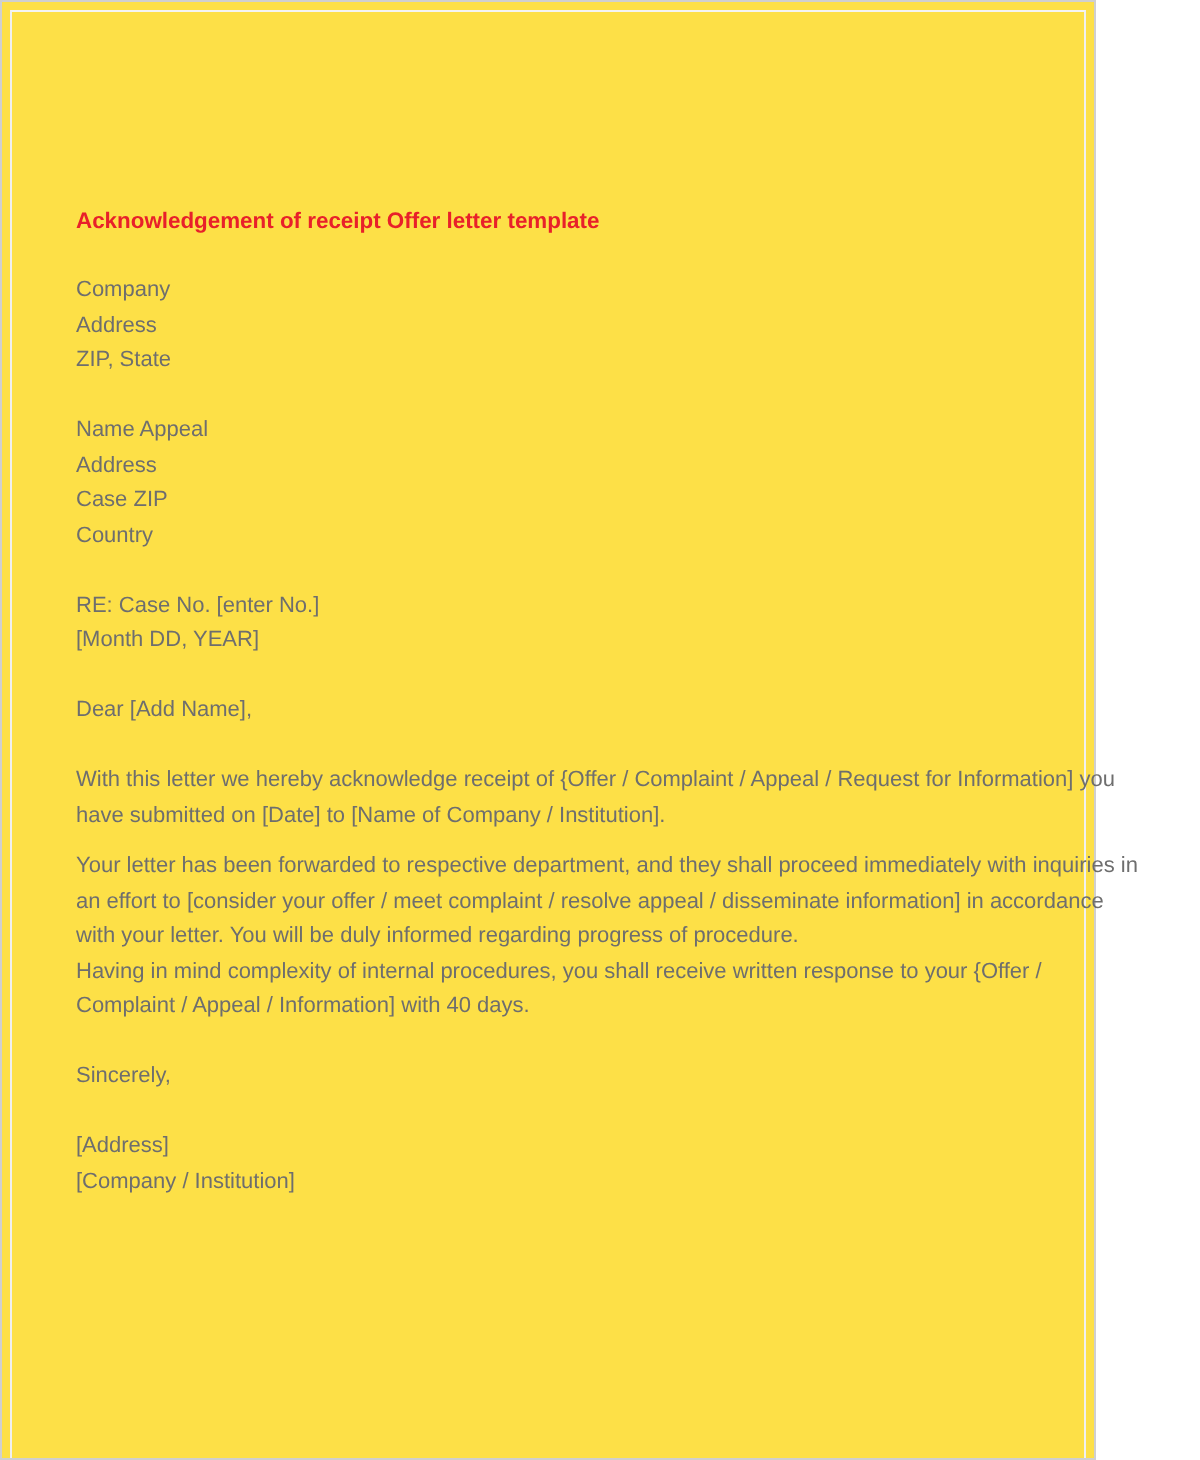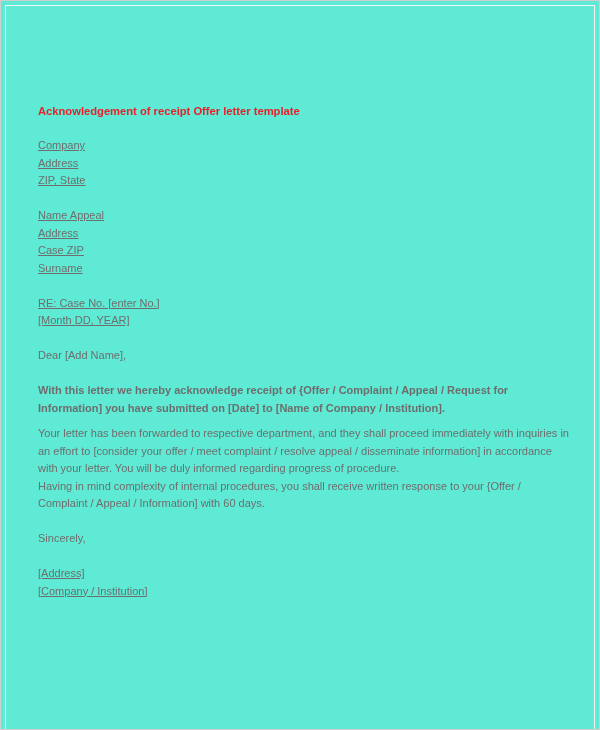--- a/index.html
+++ b/index.html
@@ -9,24 +9,24 @@
     }
     body {
       width: 600px;
       height: 730px;
       overflow: hidden;
       font-family: "Liberation Sans", sans-serif;
     }
     .page {
       position: relative;
       box-sizing: border-box;
-      width: 600px;
+      width: 548px;
       height: 730px;
       border: 1px solid #cfcfcf;
-      background: #5eead4;
+      background: #fde047;
     }
     .page-inner {
       position: absolute;
       left: 4px;
       top: 4px;
       right: 4px;
       bottom: 0;
       border-left: 1px solid #f0f0f0;
       border-right: 1px solid #f0f0f0;
       border-top: 1px solid #f4f4f4;
@@ -46,26 +46,24 @@
       font-size: 11.2px;
       line-height: 17px;
       margin: 0 0 17px 0;
     }
     .block {
       margin: 0 0 17.5px 0;
     }
     .line {
       display: block;
       white-space: nowrap;
-      text-decoration: underline;
     }
     .para {
       margin: 0 0 8px 0;
       white-space: normal;
-      font-weight: bold;
     }
     .para-tight {
       margin: 0;
     }
   </style>
 </head>
 <body>
 
 <div class="page">
   <div class="page-inner"></div>
@@ -76,33 +74,33 @@
     <div class="block">
       <span class="line">Company</span>
       <span class="line">Address</span>
       <span class="line">ZIP, State</span>
     </div>
 
     <div class="block">
       <span class="line">Name Appeal</span>
       <span class="line">Address</span>
       <span class="line">Case ZIP</span>
-      <span class="line">Surname</span>
+      <span class="line">Country</span>
     </div>
 
     <div class="block">
       <span class="line">RE: Case No. [enter No.]</span>
       <span class="line">[Month DD, YEAR]</span>
     </div>
 
     <div class="block">Dear [Add Name],</div>
 
     <p class="para">With this letter we hereby acknowledge receipt of {Offer / Complaint / Appeal / Request for Information] you have submitted on [Date] to [Name of Company / Institution].</p>
     <p class="para-tight">Your letter has been forwarded to respective department, and they shall proceed immediately with inquiries in an effort to [consider your offer / meet complaint / resolve appeal / disseminate information] in accordance with your letter. You will be duly informed regarding progress of procedure.</p>
-    <p class="para-tight" style="margin-bottom:17.5px;">Having in mind complexity of internal procedures, you shall receive written response to your {Offer / Complaint / Appeal / Information] with 60 days.</p>
+    <p class="para-tight" style="margin-bottom:17.5px;">Having in mind complexity of internal procedures, you shall receive written response to your {Offer / Complaint / Appeal / Information] with 40 days.</p>
 
     <div class="block">Sincerely,</div>
 
     <div class="block">
       <span class="line">[Address]</span>
       <span class="line">[Company / Institution]</span>
     </div>
   </div>
 </div>
 

